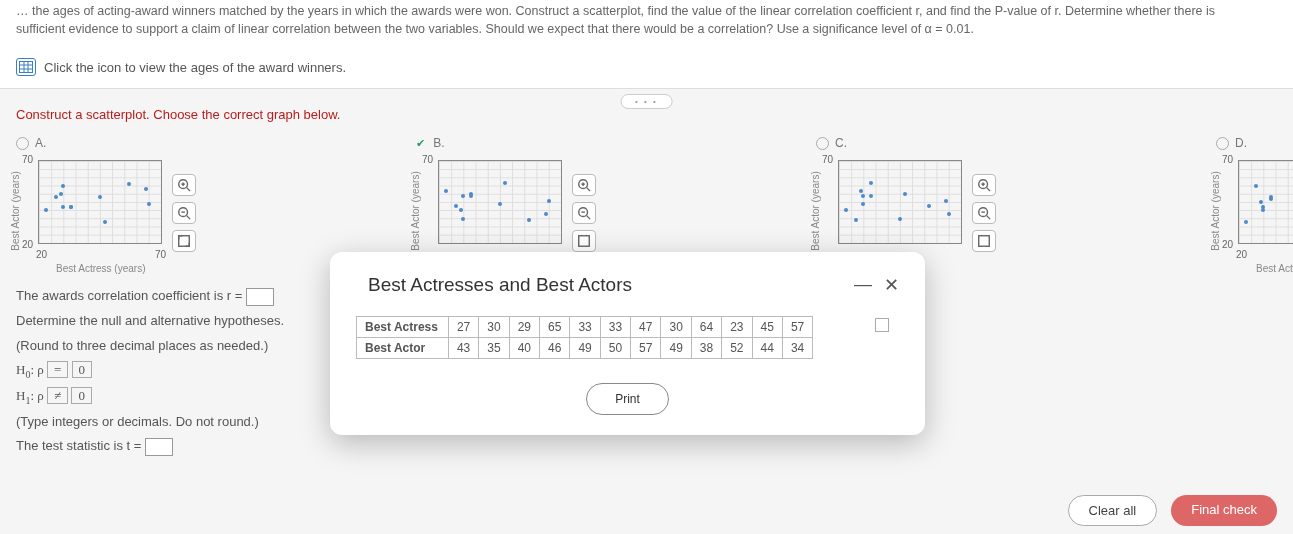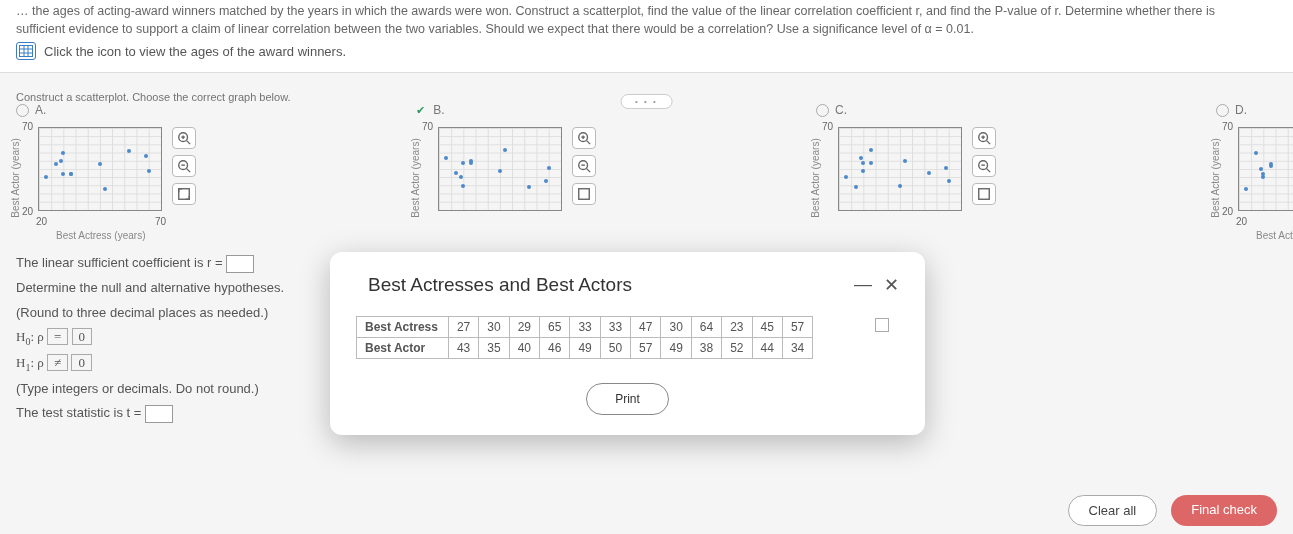--- a/index.html
+++ b/index.html
@@ -12,37 +12,37 @@
   height: 534px;
   position: relative;
   overflow: hidden;
 }
 .question-area {
   padding: 2px 16px 12px 16px;
   background: #fff;
   border-bottom: 1px solid #ddd;
 }
 .question-text { line-height: 1.45; font-size: 12.5px; color: #666; }
-.data-link { display: flex; align-items: center; gap: 8px; margin-top: 4px; }
+.data-link { display: flex; align-items: center; gap: 8px; margin-top: 20px; }
 .data-btn {
   width: 20px; height: 18px; border: 1px solid #3b7ec3; border-radius: 3px;
   display: inline-flex; align-items: center; justify-content: center;
   background: #fff; cursor: pointer;
 }
 .data-btn svg { width: 14px; height: 12px; }
 .work-area { padding: 18px 16px 10px 16px; position: relative; }
-.instr { color: #737373; font-size: 11px; margin-bottom: 0; }
+.instr { color: #b91c1c; font-size: 13px; margin-bottom: 14px; }
 .choices { display: flex; gap: 220px; }
 .choice { display: flex; flex-direction: column; }
 .choice-head { display: flex; align-items: center; gap: 6px; font-size: 12px; color: #777; margin-bottom: 6px; }
 .radio {
   width: 13px; height: 13px; border: 1.5px solid #aaa; border-radius: 50%;
   display: inline-flex; align-items: center; justify-content: center;
 }
-.chart-wrap { display: flex; align-items: flex-start; gap: 6px; }
+.chart-wrap { display: flex; align-items: center; gap: 6px; }
 .chart {
   width: 150px; height: 110px; position: relative;
 }
 .ylabel {
   position: absolute; left: -6px; top: 50%;
   transform: rotate(-90deg) translateX(-50%); transform-origin: left top;
   font-size: 10px; color: #888; white-space: nowrap;
 }
 .plotbox {
   position: absolute; left: 22px; top: 4px; right: 4px; bottom: 22px;
@@ -314,21 +314,21 @@
               <div class="pt" style="left: 6%; bottom: 26%; transform: translate(-50%, 50%);"></div>
             </div>
         </div>
 
       </div>
     </div>
   </div>
 
   <div class="below">
     <div>
-      <span>The linear sufficient coefficient is r = </span>
+      <span>The awards correlation coefficient is r = </span>
       <span class="input-s"></span>
     </div>
     <div>Determine the null and alternative hypotheses.</div>
     <div>(Round to three decimal places as needed.)</div>
     <div class="hyp">
       <span>H</span><span class="sub">0</span>:
       <span>ρ</span>
       <span style="border:1px solid #aaa; padding:0 6px;"><span>=</span></span>
       <span style="border:1px solid #aaa; padding:0 6px;"><span>0</span></span>
     </div>

